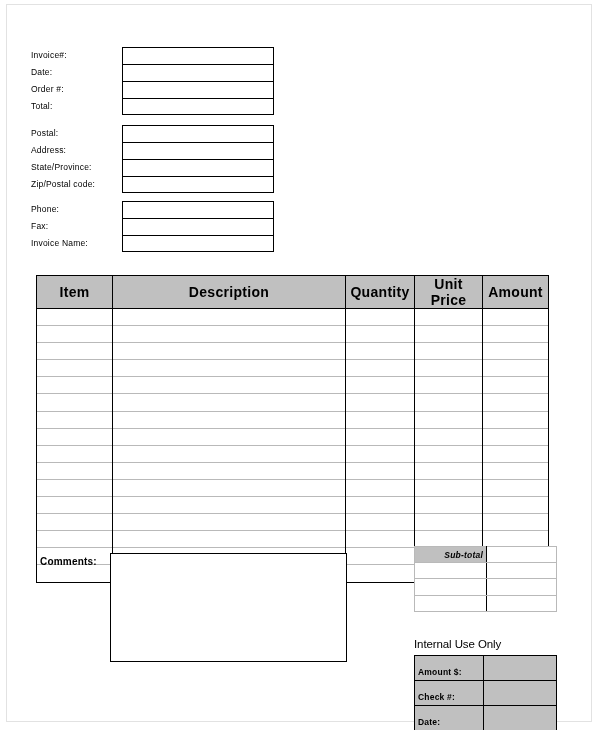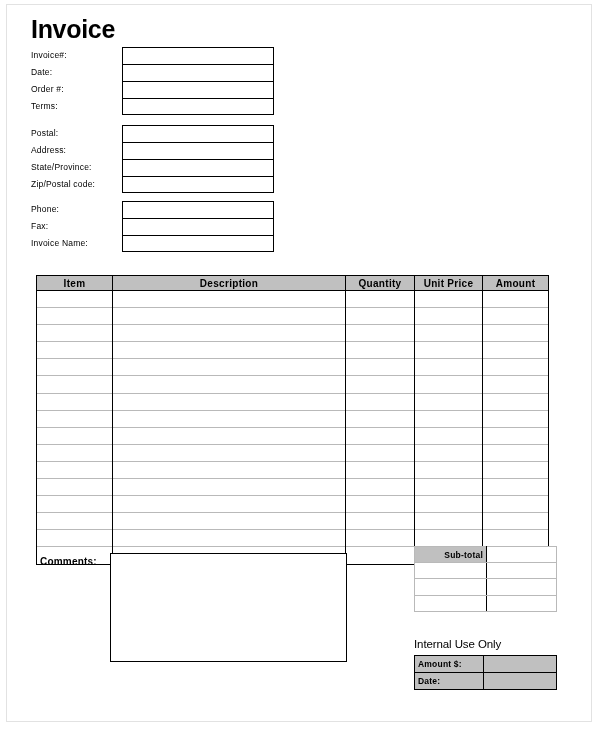--- a/index.html
+++ b/index.html
@@ -81,21 +81,21 @@
     position: absolute;
     left: 29px;
     top: 270px;
     width: 512px;
     border-collapse: collapse;
     table-layout: fixed;
     border: 1.6px solid #000;
   }
   #items-table th {
     background: #c0c0c0;
-    font-size: 10px;
+    font-size: 14px;
     font-weight: bold;
     height: 14px;
     letter-spacing: 0.3px;
     border-left: 1.6px solid #000;
     border-right: 1.6px solid #000;
     border-bottom: 1.6px solid #000;
     text-align: center;
     padding: 0;
   }
   #items-table td {
@@ -149,20 +149,21 @@
     border: 0.8px solid #b9b9b9;
     background: #fff;
     font-size: 8.5px;
     font-weight: bold;
     text-align: right;
     letter-spacing: 0.2px;
   }
   #totals-table td.label-cell {
     width: 68px;
     border-right: 1.6px solid #000;
+    font-style: italic;
   }
   #totals-table td.shaded { background: #c0c0c0; }
   #totals-table td.value-cell { width: 66px; }
 
   
   #internal-heading {
     position: absolute;
     left: 407px;
     top: 633px;
     font-size: 11.5px;
@@ -173,52 +174,51 @@
     position: absolute;
     left: 407px;
     top: 650px;
     width: 134px;
     border-collapse: collapse;
     table-layout: fixed;
     border: 1.6px solid #000;
   }
   #internal-table td {
     height: 16px;
-    padding: 0 0 0 3px;
+    padding: 8px 0 0 3px;
     background: #c0c0c0;
     border: 1.2px solid #000;
     font-size: 8.5px;
     font-weight: bold;
     letter-spacing: 0.2px;
   }
   #internal-table td.label-cell { width: 65px; }
   #internal-table td.value-cell { width: 69px; }
 </style>
 </head>
 <body>
 
 <div id="page">
 
-  <div id="invoice-title">Invoice</div>
 
   <div class="form-group" id="group-invoice">
       <div class="form-row">
         <div class="form-label">Invoice#:</div>
         <div class="form-field"></div>
       </div>
       <div class="form-row">
         <div class="form-label">Date:</div>
         <div class="form-field"></div>
       </div>
       <div class="form-row">
         <div class="form-label">Order #:</div>
         <div class="form-field"></div>
       </div>
       <div class="form-row">
-        <div class="form-label">Terms:</div>
+        <div class="form-label">Total:</div>
         <div class="form-field"></div>
       </div>
     </div>
   <div class="form-group" id="group-company">
       <div class="form-row">
         <div class="form-label">Postal:</div>
         <div class="form-field"></div>
       </div>
       <div class="form-row">
         <div class="form-label">Address:</div>
@@ -406,19 +406,23 @@
   </table>
 
   <div id="internal-heading">Internal Use Only</div>
   <table id="internal-table">
     <tbody id="internal-body">
         <tr>
           <td class="label-cell">Amount $:</td>
           <td class="value-cell"></td>
         </tr>
         <tr>
+          <td class="label-cell">Check #:</td>
+          <td class="value-cell"></td>
+        </tr>
+        <tr>
           <td class="label-cell">Date:</td>
           <td class="value-cell"></td>
         </tr>
       </tbody>
   </table>
 
 </div>
 
 </body></html>

